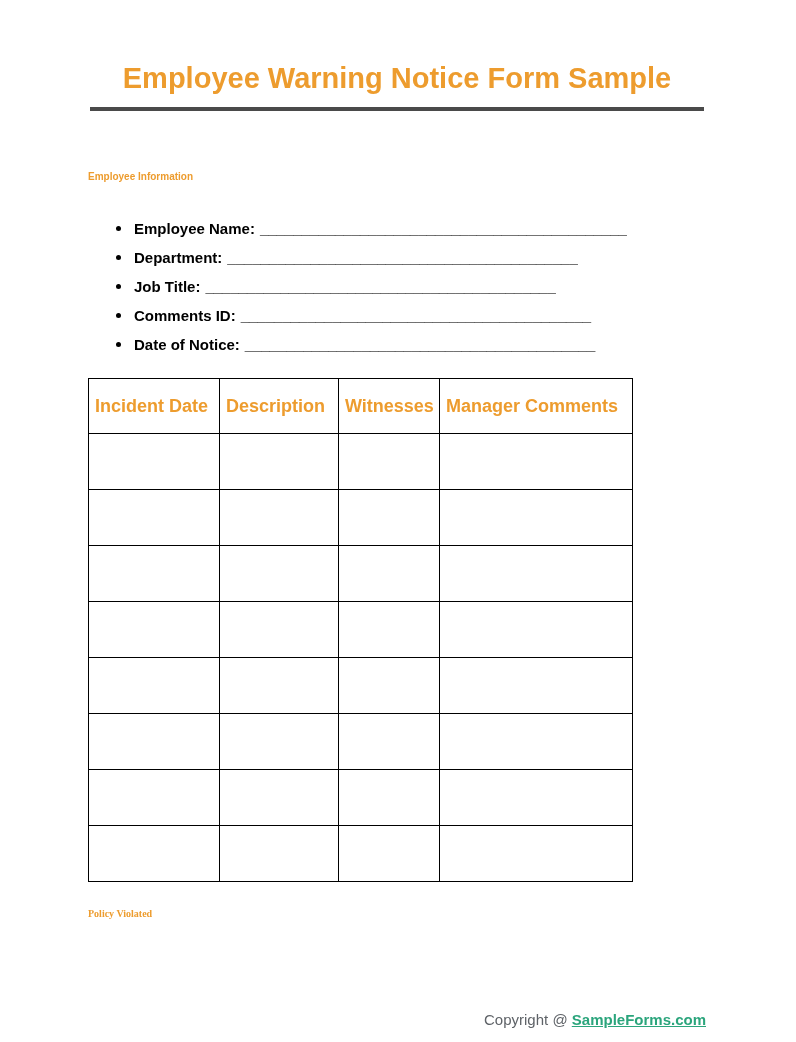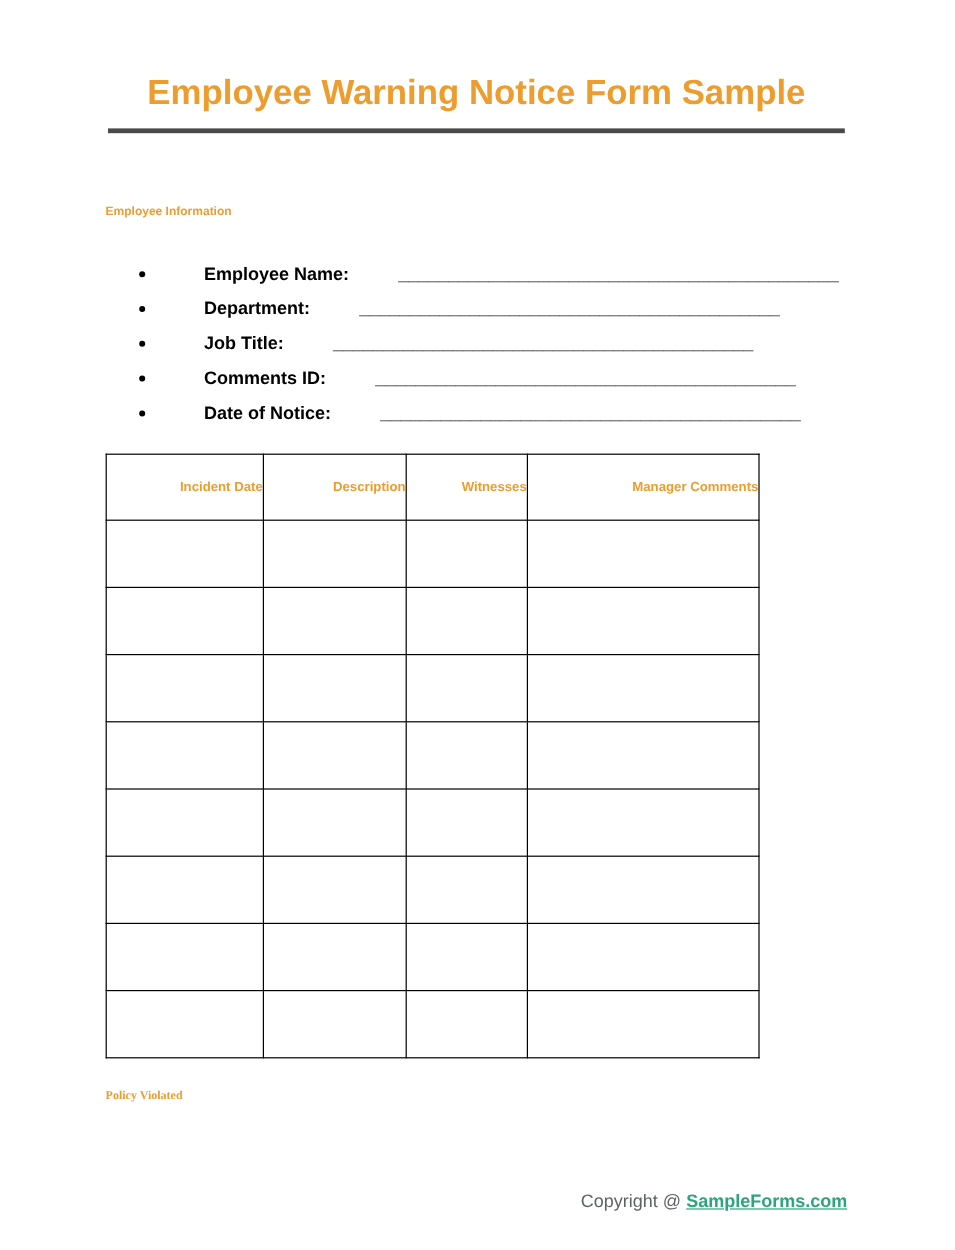--- a/index.html
+++ b/index.html
@@ -27,46 +27,46 @@
   .section-heading{
     color:var(--accent);font-size:10px;font-weight:bold;
     line-height:15px;margin:0;
   }
   .heading-employee{margin-top:58px;}
   .heading-incident{margin-top:26px;}
   .heading-policy{margin-top:24px;font-family:Liberation Serif, serif;}
   .field-list{margin-top:30px;}
   .field-item{
     display:flex;align-items:center;height:29px;
-    font-size:15px;font-weight:bold;white-space:nowrap;gap:36px;
+    font-size:15px;font-weight:bold;white-space:nowrap;
   }
   .bullet{
     width:5px;height:5px;border-radius:50%;background:#000;
     margin:0 13px 0 28px;flex:0 0 auto;
   }
   .field-label{margin-right:5px;}
   .field-line{letter-spacing:0;}
   .incident-table{
     border-collapse:collapse;margin-top:19px;width:544px;
     table-layout:fixed;
   }
   .incident-table th,.incident-table td{
     border:1px solid var(--table-border);padding:0 0 0 6px;
   }
   .incident-table th{
-    height:55px;text-align:right;vertical-align:middle;
-    color:var(--accent);font-size:11px;font-weight:bold;
+    height:55px;text-align:left;vertical-align:middle;
+    color:var(--accent);font-size:18px;font-weight:bold;
   }
   .incident-table td{height:56px;}
   .col-incident-date{width:131px;}
   .col-description{width:119px;}
   .col-witnesses{width:101px;}
   .col-manager-comments{width:193px;}
   .footer{
-    position:absolute;right:90px;bottom:32px;
+    position:absolute;right:90px;bottom:14px;
     font-size:15px;color:var(--footer-text);
   }
   .footer a{
     color:var(--link);font-weight:bold;text-decoration:underline;cursor:pointer;
   }
 </style>
 </head>
 <body>
 
 <div class="page">

